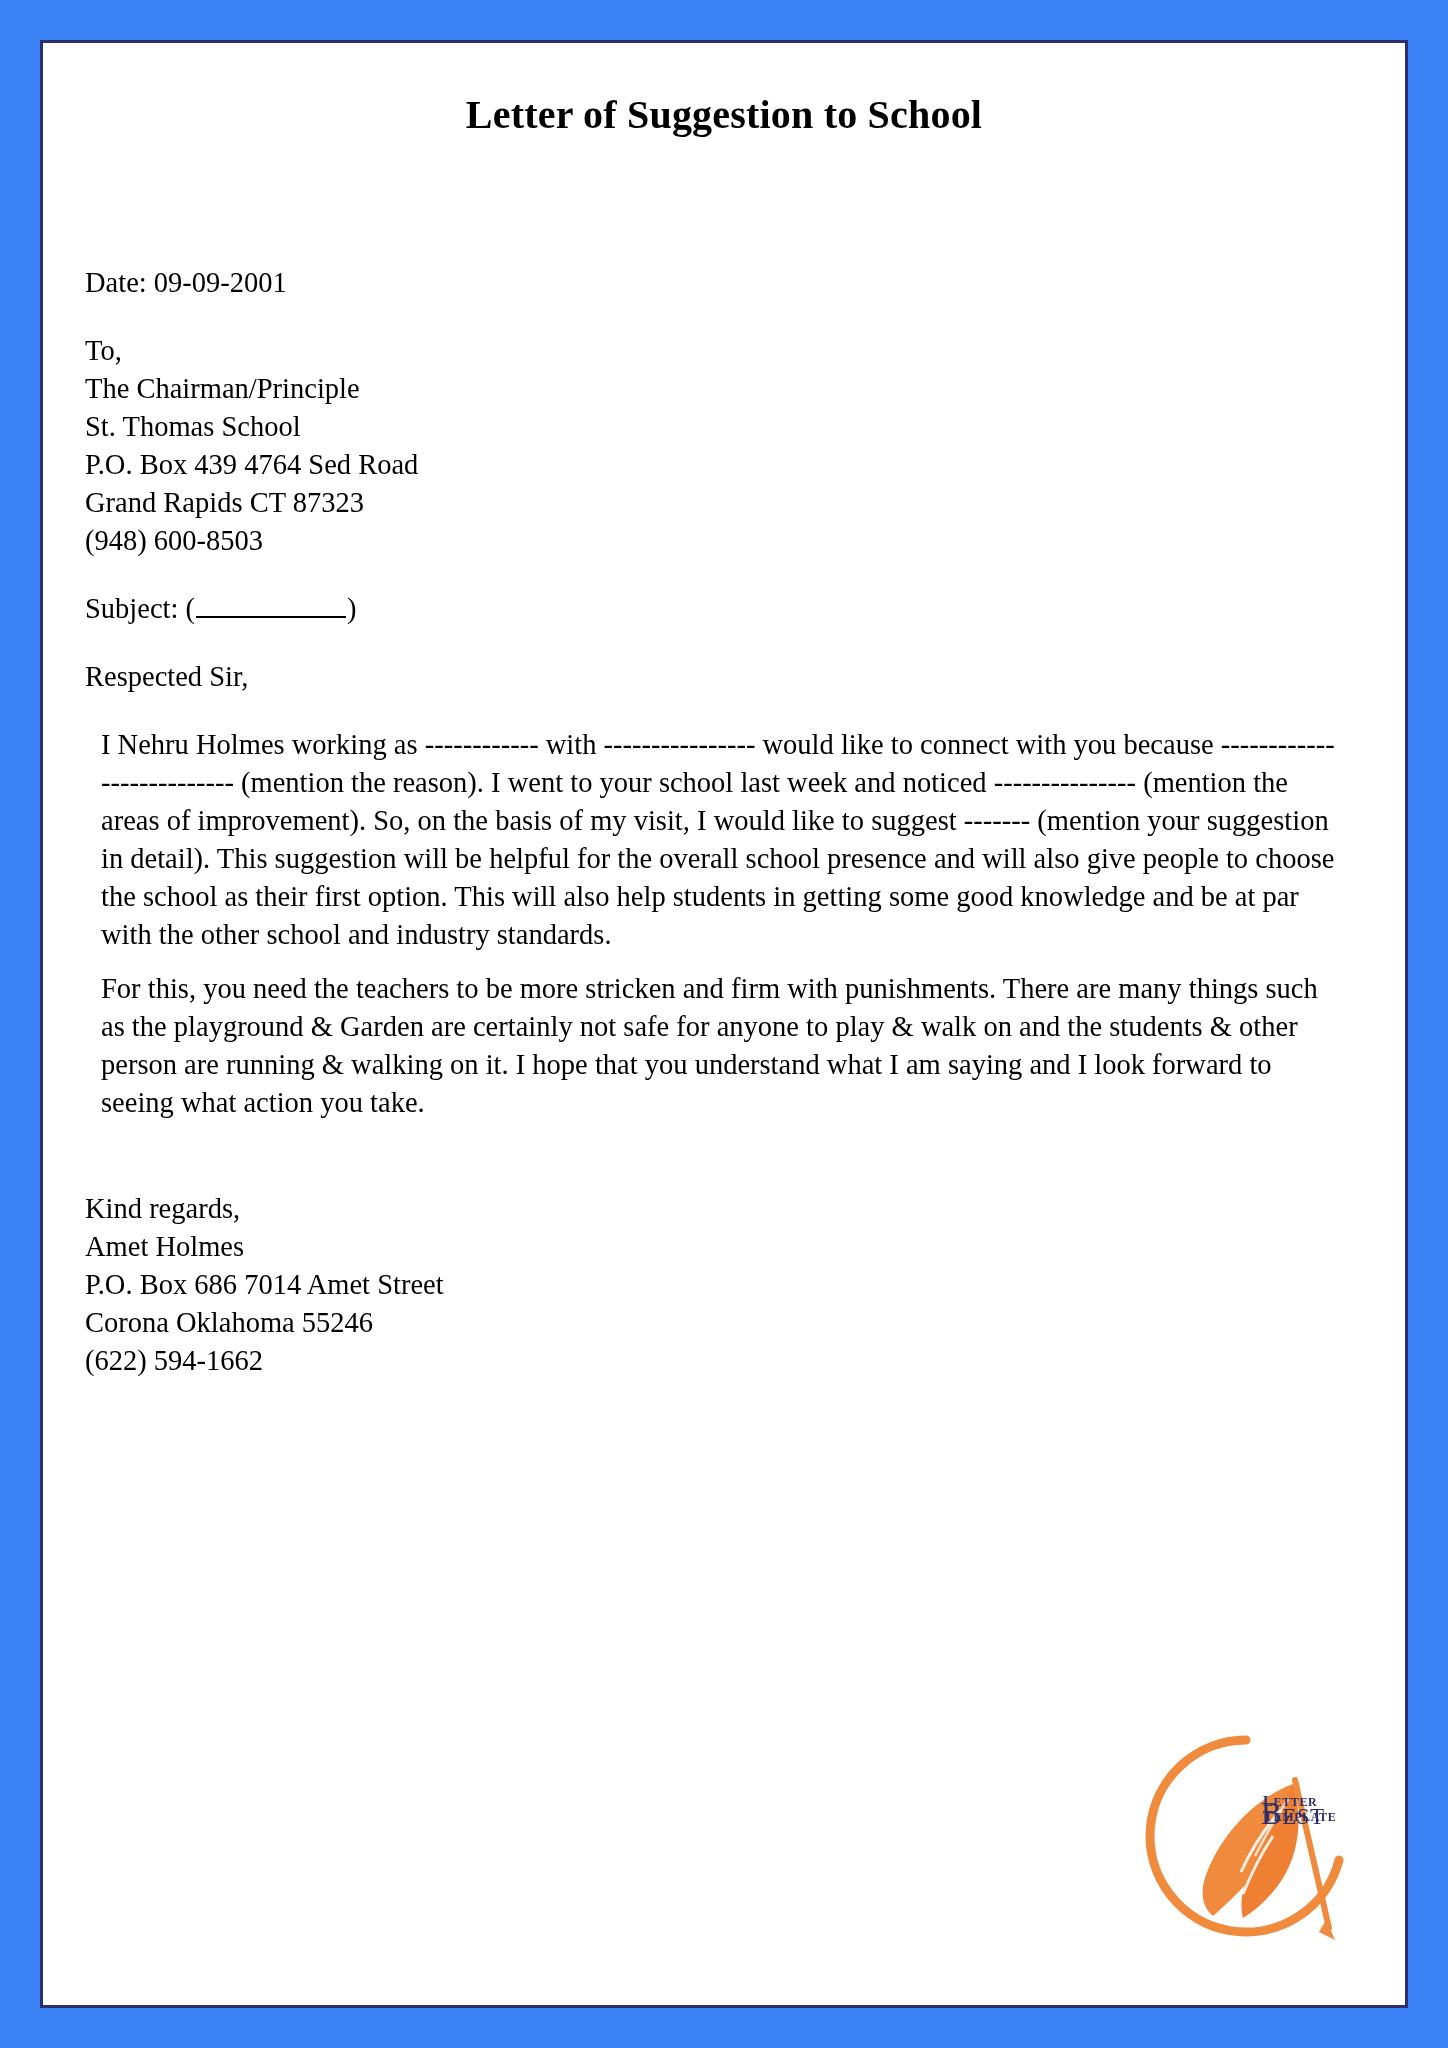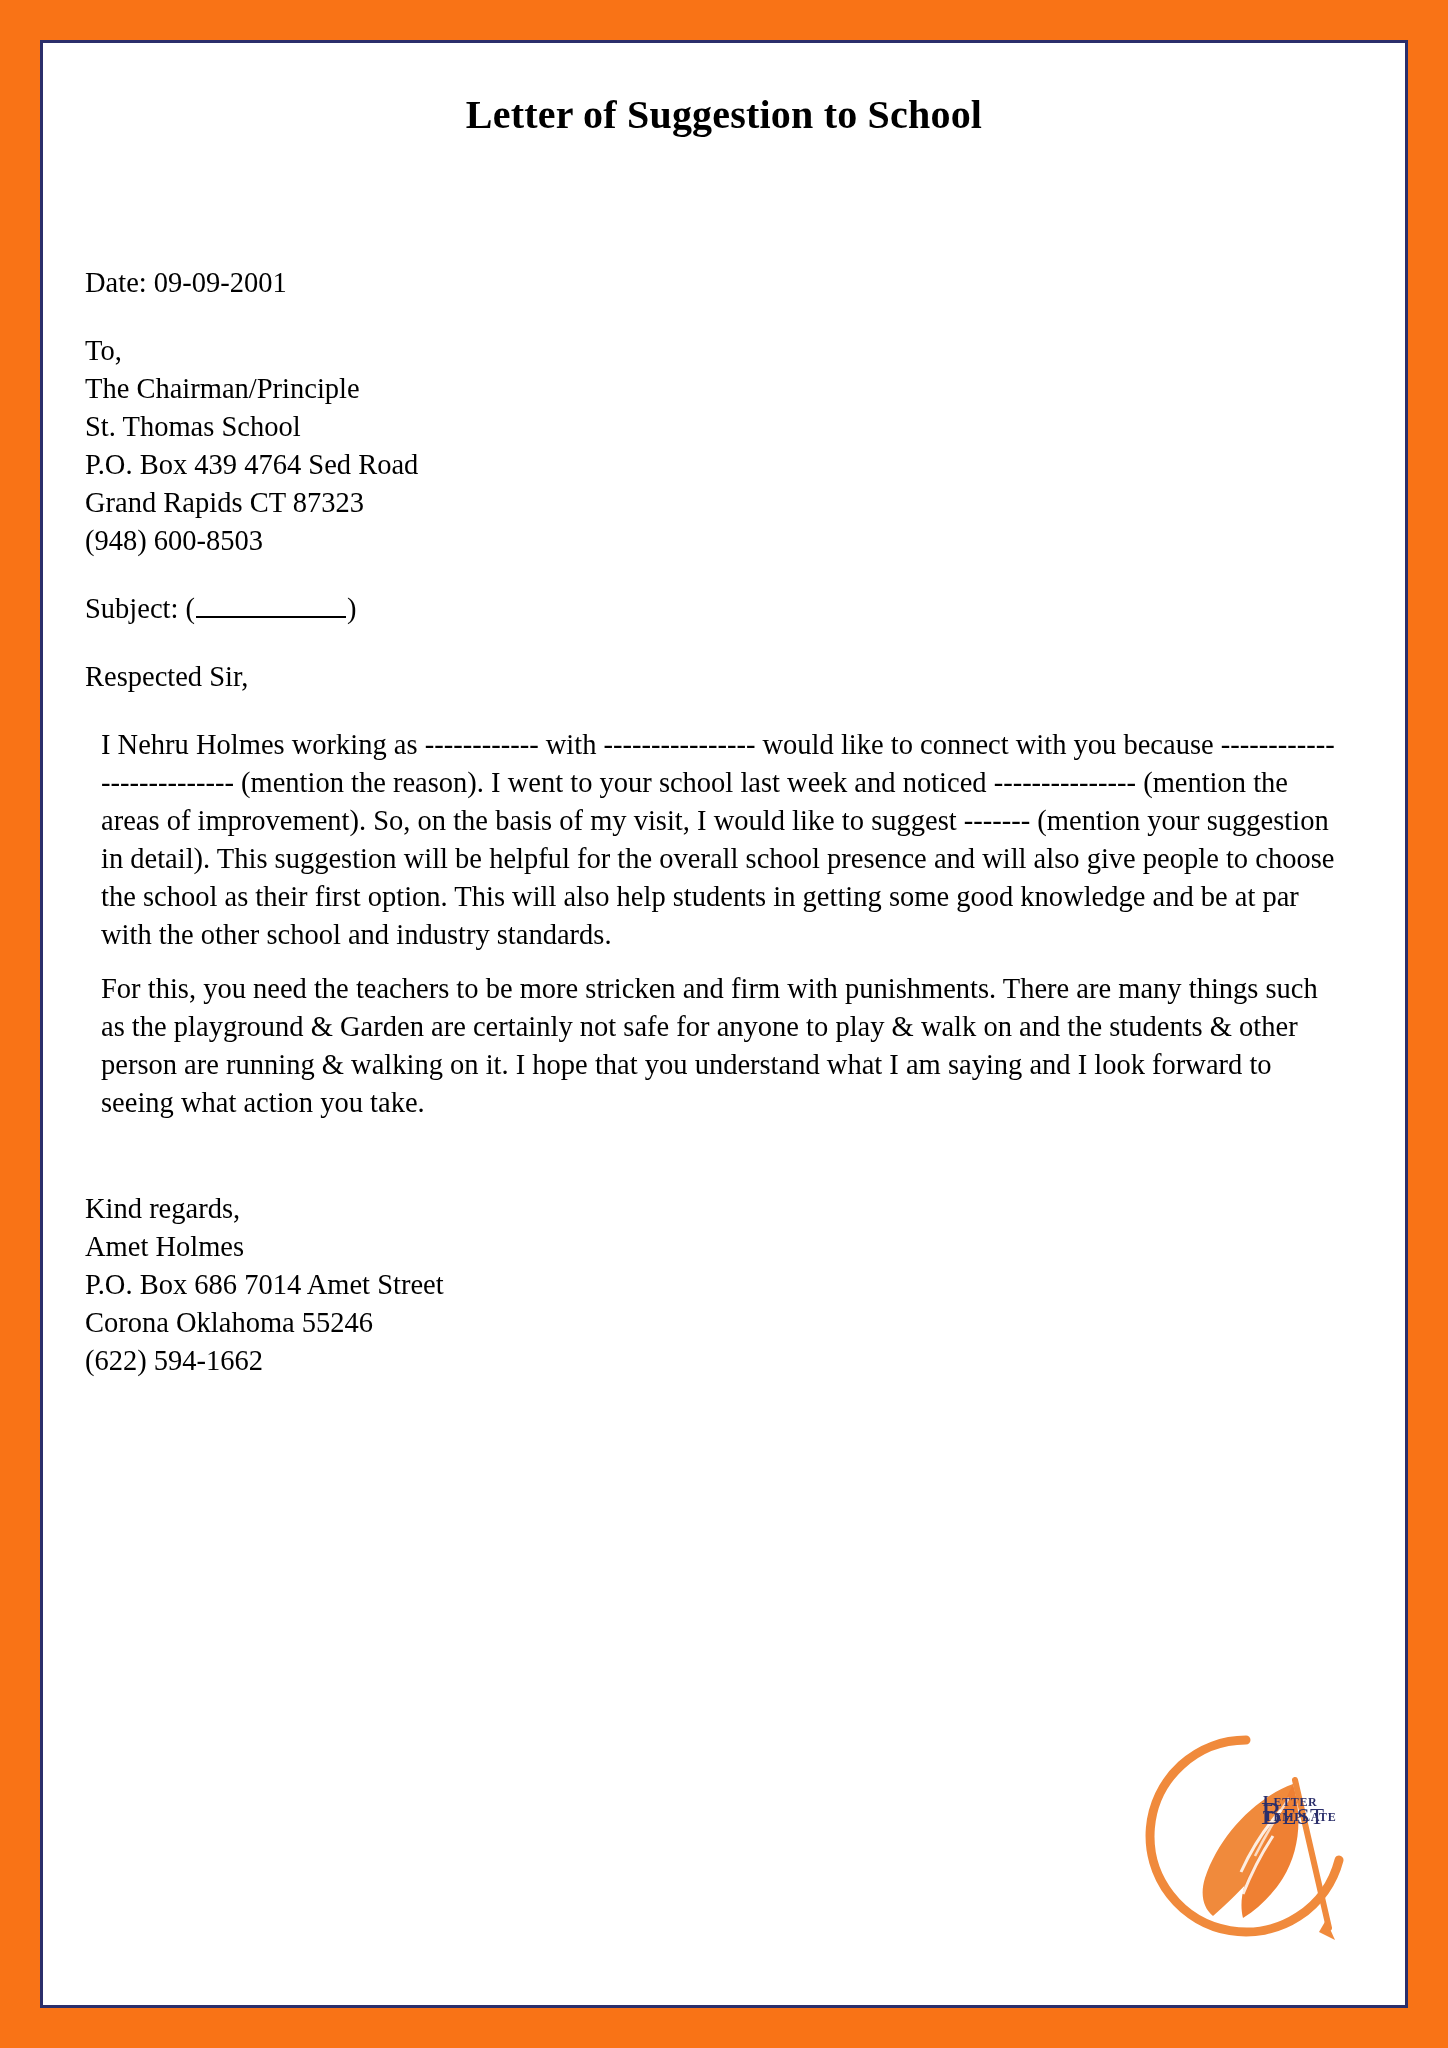--- a/index.html
+++ b/index.html
@@ -12,21 +12,21 @@
     height: 2048px;
     font-family: "Liberation Serif", "DejaVu Serif", serif;
     color: #000000;
     overflow: hidden;
   }
 
   .page {
     position: relative;
     width: 1448px;
     height: 2048px;
-    background: #f97316;
+    background: #3b82f6;
     box-sizing: border-box;
   }
 
   
   .frame {
     position: absolute;
     left: 40px;
     top: 40px;
     width: 1368px;
     height: 1968px;

